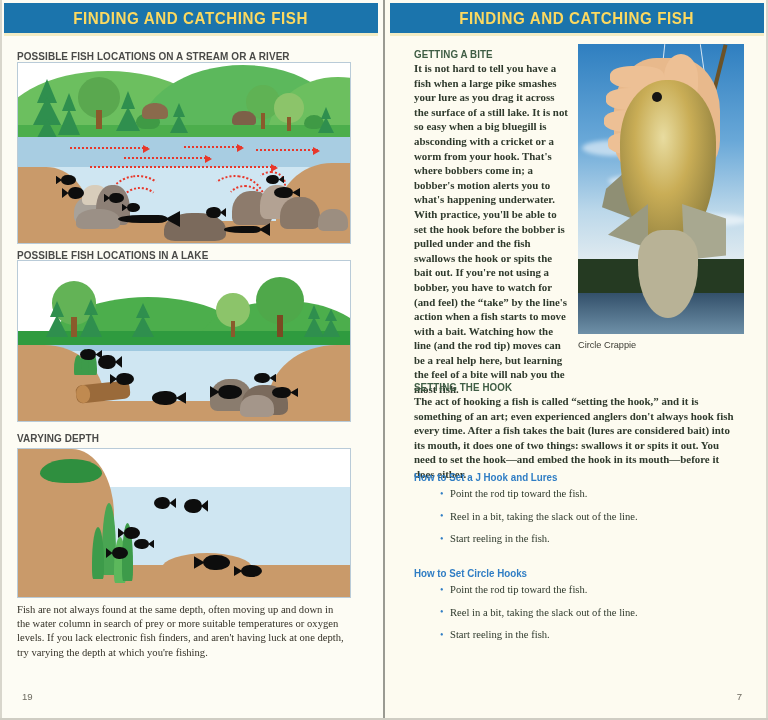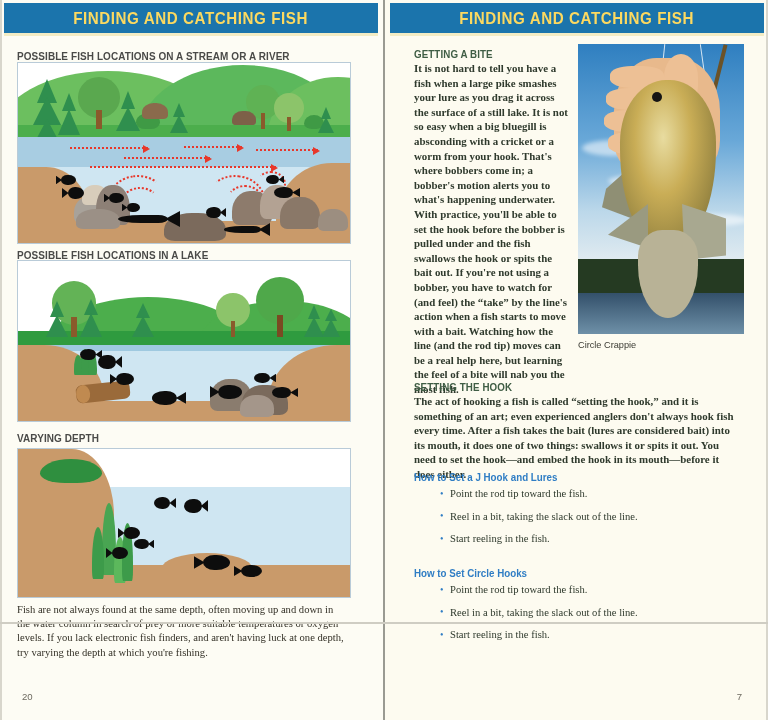--- a/index.html
+++ b/index.html
@@ -1,21 +1,21 @@
 <!DOCTYPE html>
 <html><head>
 <meta charset="utf-8">
 <style>
   html,body{margin:0;padding:0;}
   body{
     width:768px;height:720px;overflow:hidden;
     background:#ffffff;
     font-family:"Liberation Sans", sans-serif;
   }
-  .spread{position:relative;width:768px;height:624px;display:flex;background:#fdfcf3;}
+  .spread{position:relative;width:768px;height:720px;display:flex;background:#fdfcf3;}
   .page{position:relative;width:384px;height:720px;background:#fdfbf1;overflow:hidden;}
   .page.left{background:#fdfcf4;}
   .page.right{background:#fdfbf0;}
   .gutter{position:absolute;left:383px;top:0;width:2px;height:720px;background:#9a9a92;z-index:40;}
   .page-edge-l{position:absolute;left:0;top:0;width:2px;height:720px;background:#d8d6cc;z-index:39;}
   .page-edge-r{position:absolute;right:0;top:0;width:2px;height:720px;background:#d8d6cc;z-index:39;}
   .bottom-edge{position:absolute;left:0;bottom:0;width:768px;height:2px;background:#cfcdc3;z-index:41;}
 
   
   .banner{position:absolute;left:4px;top:3px;width:374px;height:30px;background:#1b74ac;}
@@ -373,21 +373,21 @@
           <div class="tail"></div>
         </div>
       <div class="fish flip" style="left:216px;top:116px;width:28px;height:12px;">
           <div class="body"></div>
           <div class="tail"></div>
         </div>
     </div>
 
     <div class="body-copy" style="left:17px;top:603px;width:330px;">Fish are not always found at the same depth, often moving up and down in the water column in search of prey or more suitable temperatures or oxygen levels. If you lack electronic fish finders, and aren't having luck at one depth, try varying the depth at which you're fishing.</div>
 
-    <div class="page-num" style="left:22px;">20</div>
+    <div class="page-num" style="left:22px;">19</div>
   </div>
 
   <div class="page right">
     <div class="page-edge-r"></div>
 
     <div class="banner">
       <div class="banner-inner">
         <div class="banner-title">FINDING AND CATCHING FISH</div>
       </div>
     </div>

